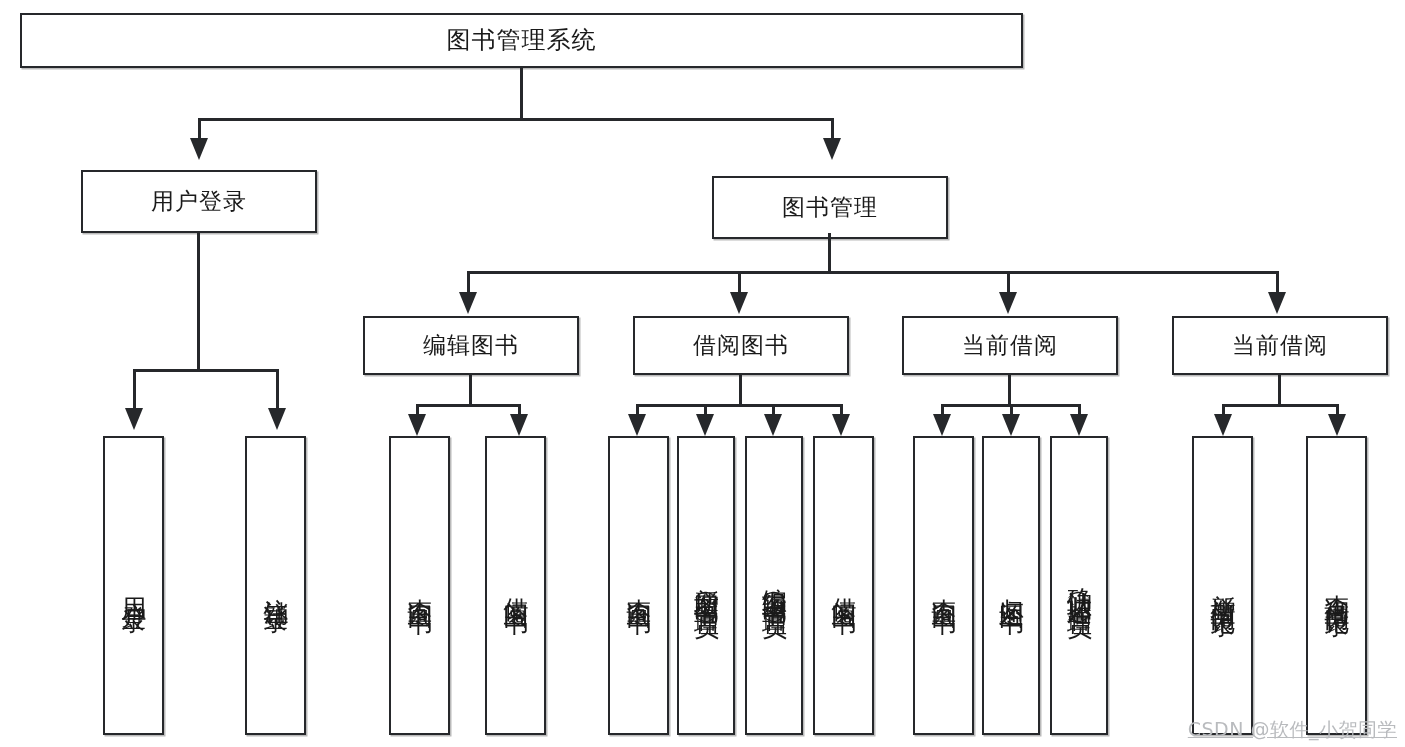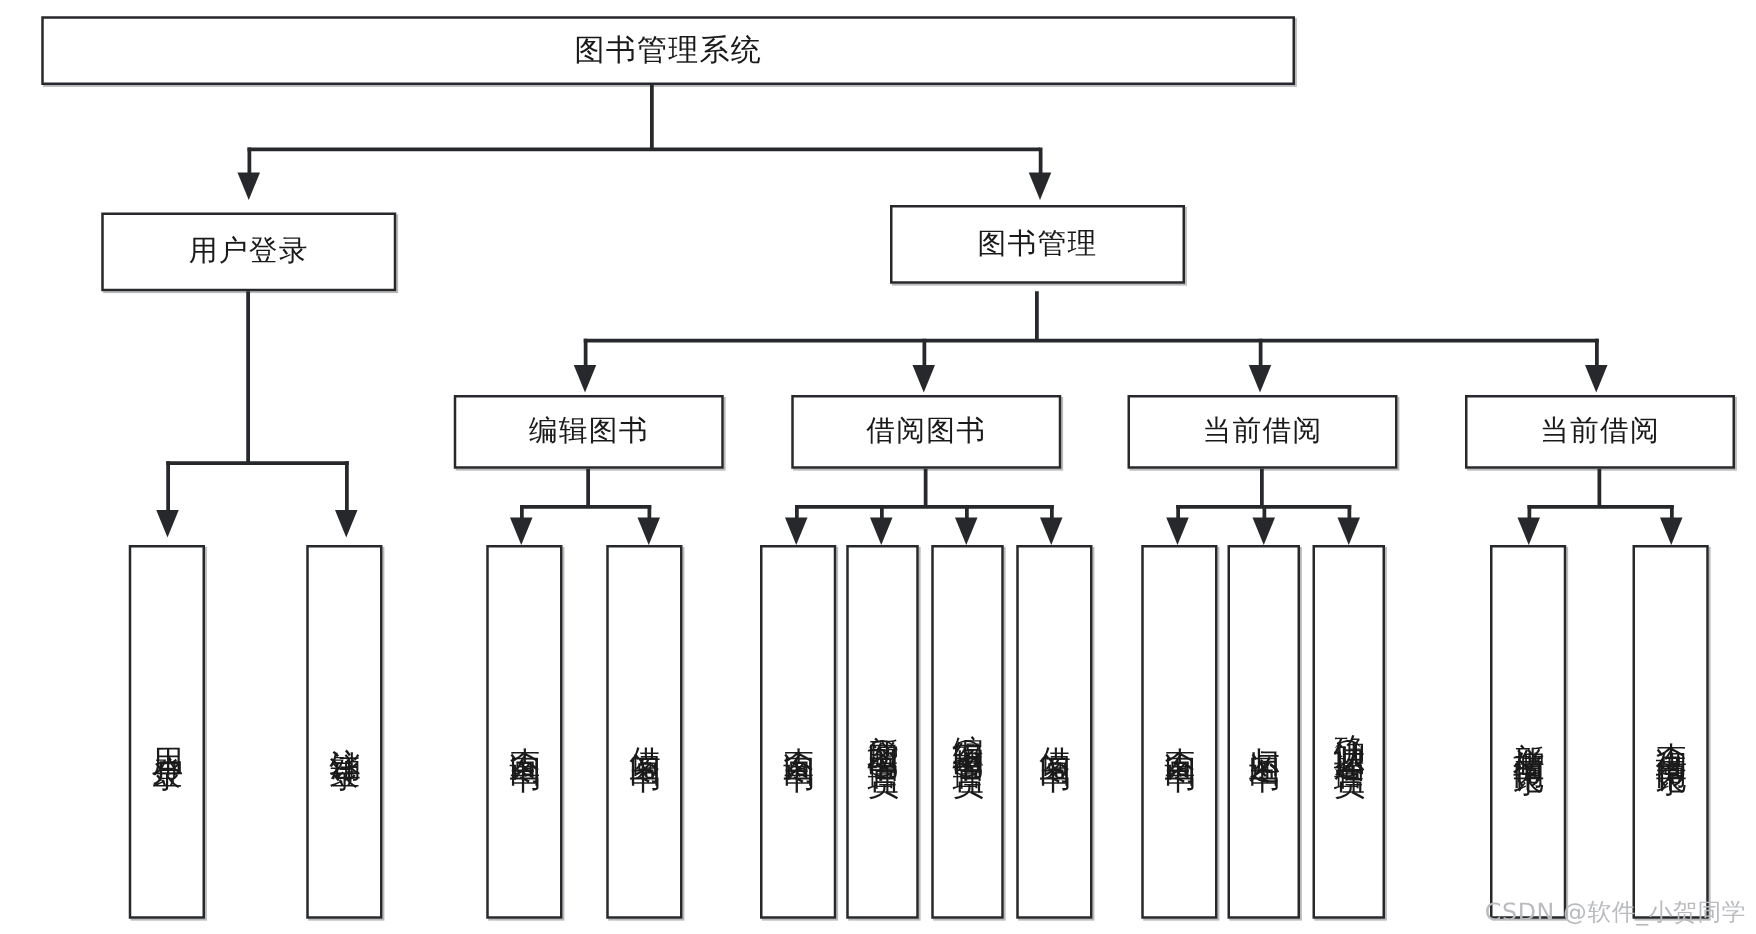--- a/index.html
+++ b/index.html
@@ -71,42 +71,43 @@
   
   #watermark {
     position: absolute;
     right: 8px;
     bottom: 4px;
     font-size: 19px;
     color: #b9bbbe;
     letter-spacing: 0.5px;
     white-space: nowrap;
     font-family: "DejaVu Sans", "Liberation Sans", sans-serif;
+    text-decoration: underline;
   }
 </style>
 </head>
 <body>
 
 <div id="canvas">
 
-  <div class="node horiz root" style="left:20px; top:13px; width:1003px; height:55px;margin-left:13px;">
+  <div class="node horiz root" style="left:20px; top:13px; width:1003px; height:55px;">
     <span>图书管理系统</span>
   </div>
 
   <div class="ln v" style="left:520px; top:68px; height:52px;"></div>
   <div class="ln h" style="left:198px; top:118px; width:634px;"></div>
   <div class="ln v" style="left:198px; top:118px; height:22px;"></div>
   <div class="arrow" style="left:190px; top:138px;"></div>
   <div class="ln v" style="left:831px; top:118px; height:22px;"></div>
   <div class="arrow" style="left:823px; top:138px;"></div>
 
   <div class="node horiz" style="left:81px; top:170px; width:236px; height:63px;">
     <span>用户登录</span>
   </div>
-  <div class="node horiz" style="left:712px; top:164px; width:236px; height:63px;">
+  <div class="node horiz" style="left:712px; top:176px; width:236px; height:63px;">
     <span>图书管理</span>
   </div>
 
   <div class="ln v" style="left:197px; top:233px; height:138px;"></div>
   <div class="ln h" style="left:133px; top:369px; width:146px;"></div>
   <div class="ln v" style="left:133px; top:369px; height:42px;"></div>
   <div class="arrow" style="left:125px; top:408px;"></div>
   <div class="ln v" style="left:276px; top:369px; height:42px;"></div>
   <div class="arrow" style="left:268px; top:408px;"></div>
 

